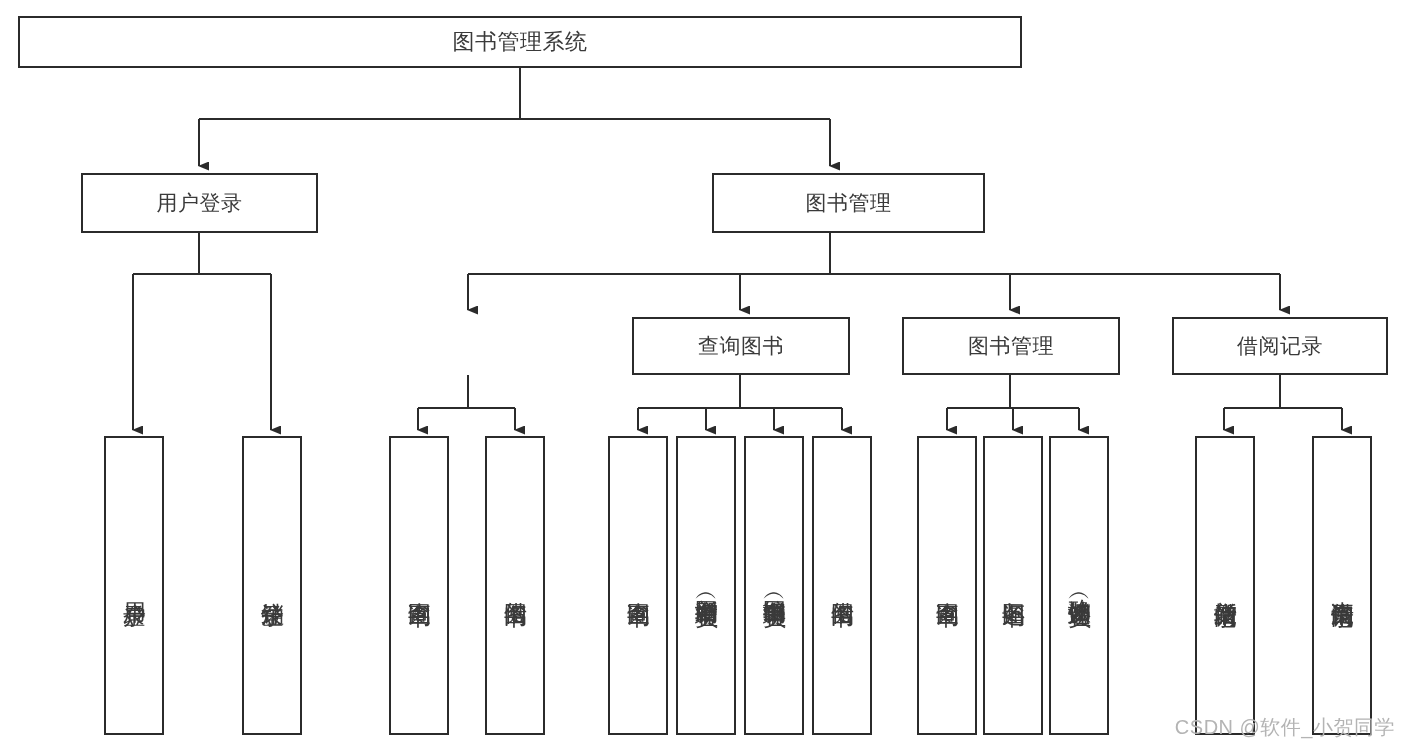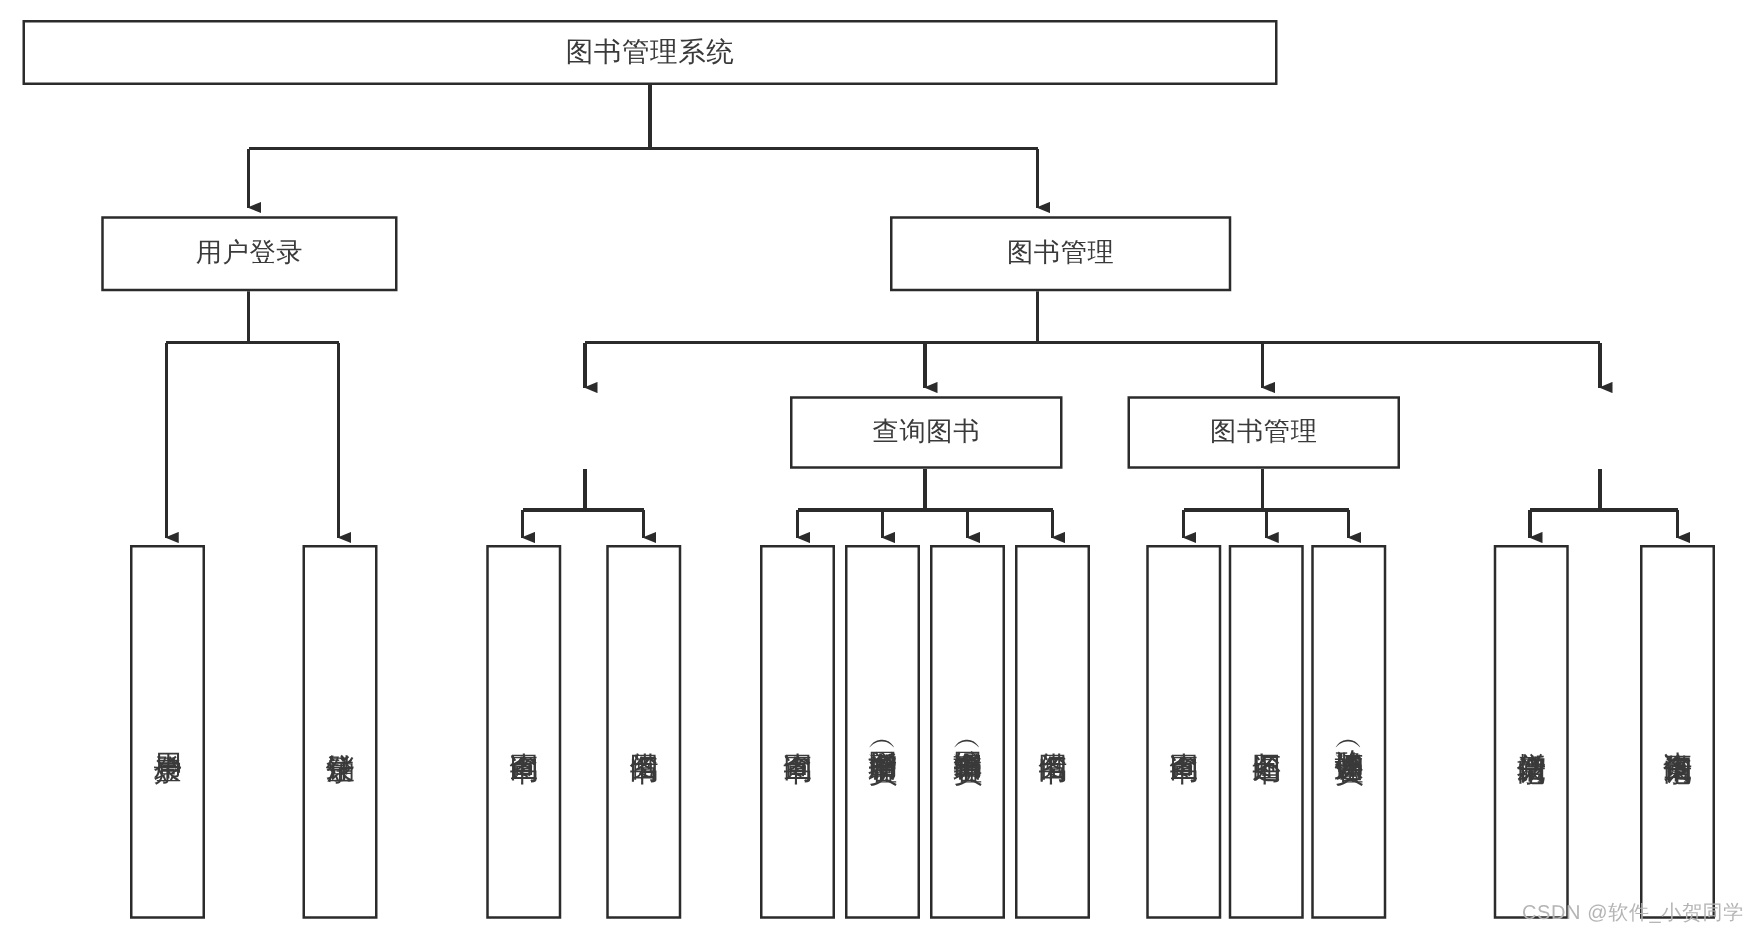--- a/index.html
+++ b/index.html
@@ -62,21 +62,21 @@
     font-size: 23px;
     line-height: 1.12;
     letter-spacing: 1px;
     white-space: nowrap;
     max-height: 100%;
   }
   .watermark {
     position: absolute;
     right: 10px;
     bottom: 6px;
-    font-size: 16px;
+    font-size: 20px;
     color: #b4b4b4;
     letter-spacing: 0.5px;
     white-space: nowrap;
     user-select: none;
   }
 </style>
 </head>
 <body>
 
 <div id="canvas">
@@ -148,20 +148,23 @@
 
 
   <div class="node horiz" style="left:632px; top:317px; width:218px; height:58px;">
     <span class="label">查询图书</span>
   </div>
 
   <div class="node horiz" style="left:902px; top:317px; width:218px; height:58px;">
     <span class="label">图书管理</span>
   </div>
 
+  <div class="node horiz" style="left:1172px; top:317px; width:216px; height:58px;">
+    <span class="label">借阅记录</span>
+  </div>
 
   <div class="node vert" style="left:104px; top:436px; width:60px; height:299px;">
     <span class="label">用户登录</span>
   </div>
 
   <div class="node vert" style="left:242px; top:436px; width:60px; height:299px;">
     <span class="label">注销登录</span>
   </div>
 
   <div class="node vert" style="left:389px; top:436px; width:60px; height:299px;">

